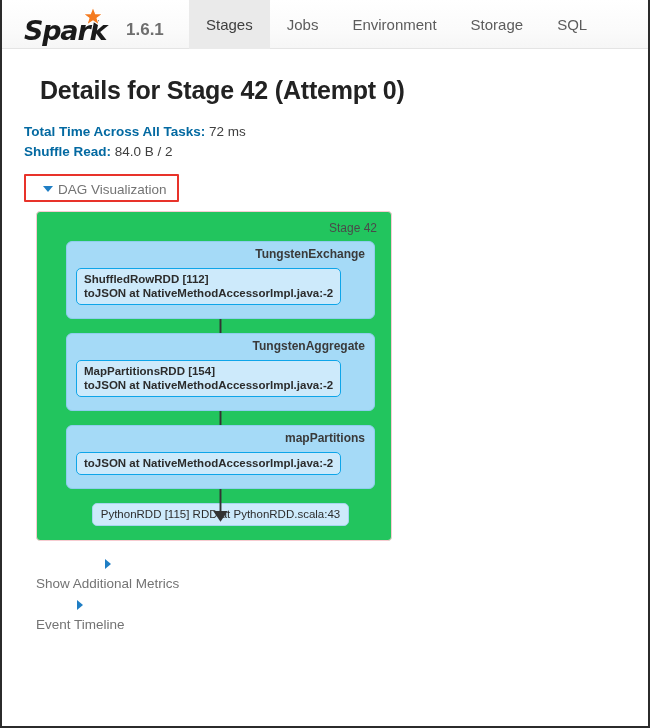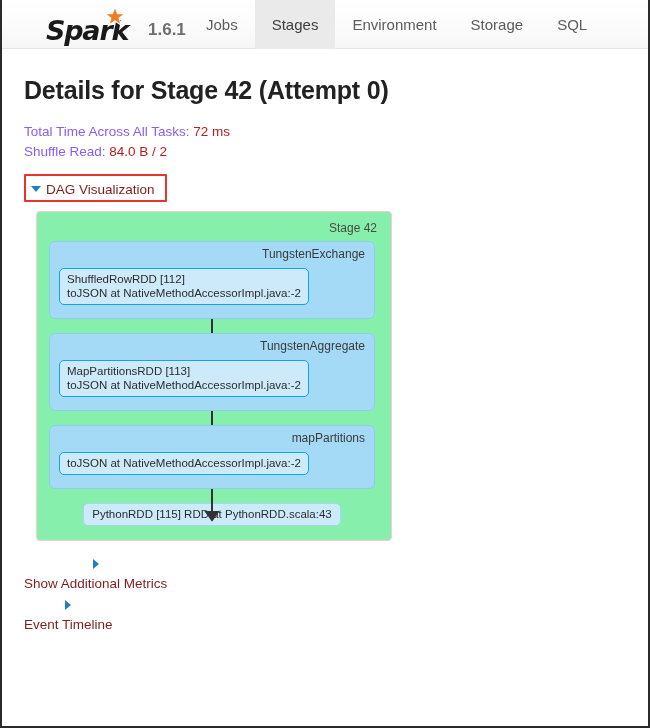--- a/index.html
+++ b/index.html
@@ -30,21 +30,21 @@
   
   .navbar {
     position: relative;
     height: 49px;
     background: linear-gradient(to bottom, #ffffff 0%, #fbfbfb 60%, #f6f6f6 100%);
     border-bottom: 1px solid #e4e4e4;
     box-sizing: border-box;
   }
   .brand {
     position: absolute;
-    left: 44px;
+    left: 22px;
     top: 3px;
     height: 44px;
     display: flex;
     align-items: flex-end;
   }
   .brand-logo {
     position: relative;
     width: 96px;
     height: 42px;
   }
@@ -101,50 +101,51 @@
   }
 
   
   .content {
     padding: 0 22px;
   }
   .page-title {
     font-size: 25px;
     font-weight: bold;
     color: #222;
-    margin: 27px 0 0 0;
+    margin: 27px 0 0 16px;
     letter-spacing: -0.2px;
   }
   .summary {
     margin-top: 17px;
     font-size: 13.5px;
     color: #4d4d4d;
     line-height: 20px;
   }
   .summary .row { white-space: nowrap; }
-  .summary .k { font-weight: normal; color: #8b5cf6; }
-  .summary .v { color: #b91c1c; }
+  .summary .k { font-weight: bold; color: #0369a1; }
+  .summary .v { color: #404040; }
 
   
   .dag-toggle-wrap {
     margin-top: 12px;
     display: inline-block;
     border: 2px solid #e8332a;
     padding: 2px 10px 3px 5px;
     border-radius: 1px;
   }
   .toggle-link {
     font-size: 13.5px;
-    color: #7f1d1d;
+    color: #737373;
     text-decoration: none;
     cursor: pointer;
     white-space: nowrap;
     display: inline-flex;
     align-items: center;
     gap: 5px;
+    margin-left: 12px;
   }
   .caret-down {
     width: 0; height: 0;
     border-left: 5px solid transparent;
     border-right: 5px solid transparent;
     border-top: 6px solid #1f7ec4;
     display: inline-block;
   }
   .caret-right {
     width: 0; height: 0;
@@ -154,40 +155,41 @@
     display: inline-block;
   }
 
   
   .dag-container {
     margin-top: 9px;
     margin-left: 12px;
     width: 356px;
     border: 1px solid #f6ccd1;
     border-radius: 4px;
-    background: #86efac;
-    position: relative;
-    padding: 9px 10px 14px 6px;
+    background: #22c55e;
+    position: relative;
+    padding: 9px 10px 14px 23px;
     box-sizing: border-box;
   }
   .stage-label {
     text-align: right;
     font-size: 12px;
     color: #4a4a4a;
     padding-right: 4px;
     margin-bottom: 6px;
   }
   .dag-body { position: relative; }
   .scope-box {
     background: #a5daf7;
     border: 1px solid #8fcdee;
     border-radius: 6px;
     margin: 0 6px 14px 6px;
     padding: 5px 9px 13px 9px;
     position: relative;
+    font-weight: bold;
   }
   .scope-title {
     text-align: right;
     font-size: 12px;
     color: #3a3a3a;
     margin-bottom: 7px;
   }
   .rdd-node {
     background: #cdeafb;
     border: 1px solid #0ea5e9;
@@ -244,22 +246,22 @@
         <span class="brand-star">
           <svg width="26" height="26" viewBox="0 0 24 24" aria-hidden="true">
             <path d="M12 1.6 L14.4 8.0 L21.2 8.0 L15.8 12.1 L17.9 18.7 L12 14.7 L6.1 18.7 L8.2 12.1 L2.8 8.0 L9.6 8.0 Z" fill="#f47b20" stroke="#ffffff" stroke-width="1.1"></path>
           </svg>
         </span>
       </div>
       <span class="brand-version">1.6.1</span>
     </div>
 
     <div class="navtabs">
+      <a class="navtab active" href="#">Stages</a>
       <a class="navtab" href="#">Jobs</a>
-      <a class="navtab active" href="#">Stages</a>
       <a class="navtab" href="#">Environment</a>
       <a class="navtab" href="#">Storage</a>
       <a class="navtab" href="#">SQL</a>
     </div>
   </div>
 
   <div class="content">
 
     <h1 class="page-title">Details for Stage 42 (Attempt 0)</h1>
 
@@ -304,21 +306,21 @@
           <div class="scope-title">TungstenExchange</div>
           <div class="rdd-node">
             <span class="line">ShuffledRowRDD [112]</span>
             <span class="line">toJSON at NativeMethodAccessorImpl.java:-2</span>
           </div>
         </div>
 
         <div class="scope-box">
           <div class="scope-title">TungstenAggregate</div>
           <div class="rdd-node">
-            <span class="line">MapPartitionsRDD [113]</span>
+            <span class="line">MapPartitionsRDD [154]</span>
             <span class="line">toJSON at NativeMethodAccessorImpl.java:-2</span>
           </div>
         </div>
 
         <div class="scope-box">
           <div class="scope-title">mapPartitions</div>
           <div class="rdd-node">
             <span class="line">toJSON at NativeMethodAccessorImpl.java:-2</span>
           </div>
         </div>

